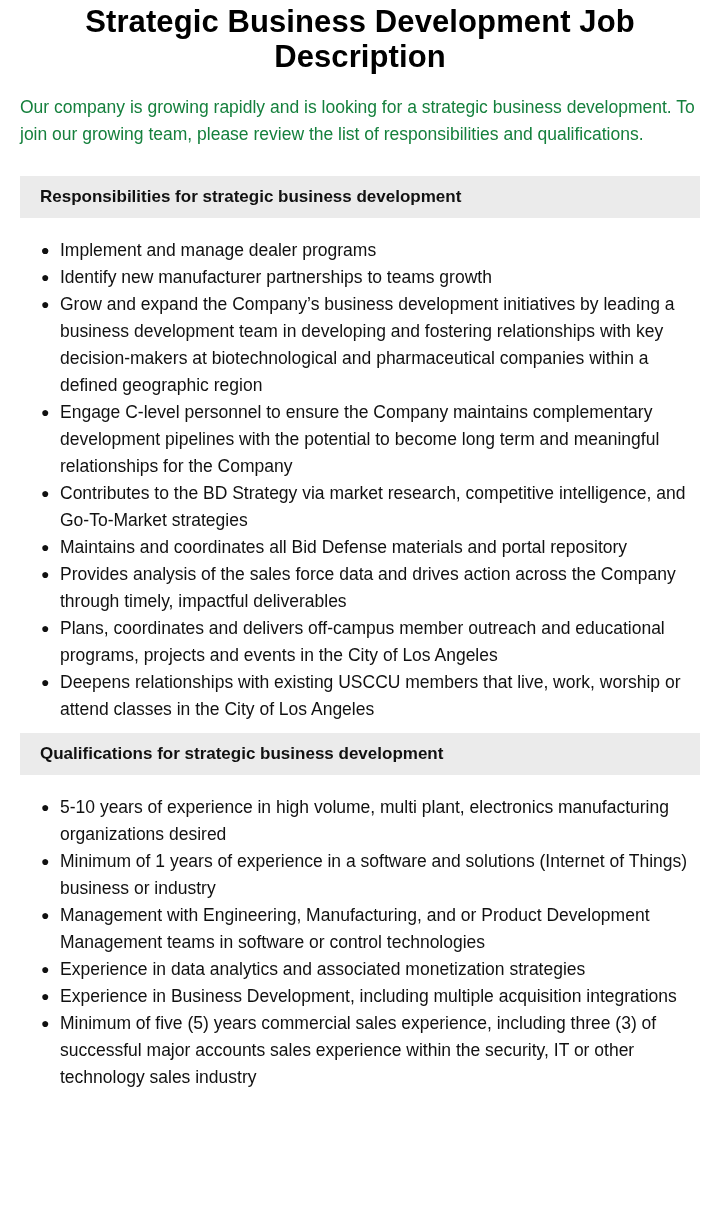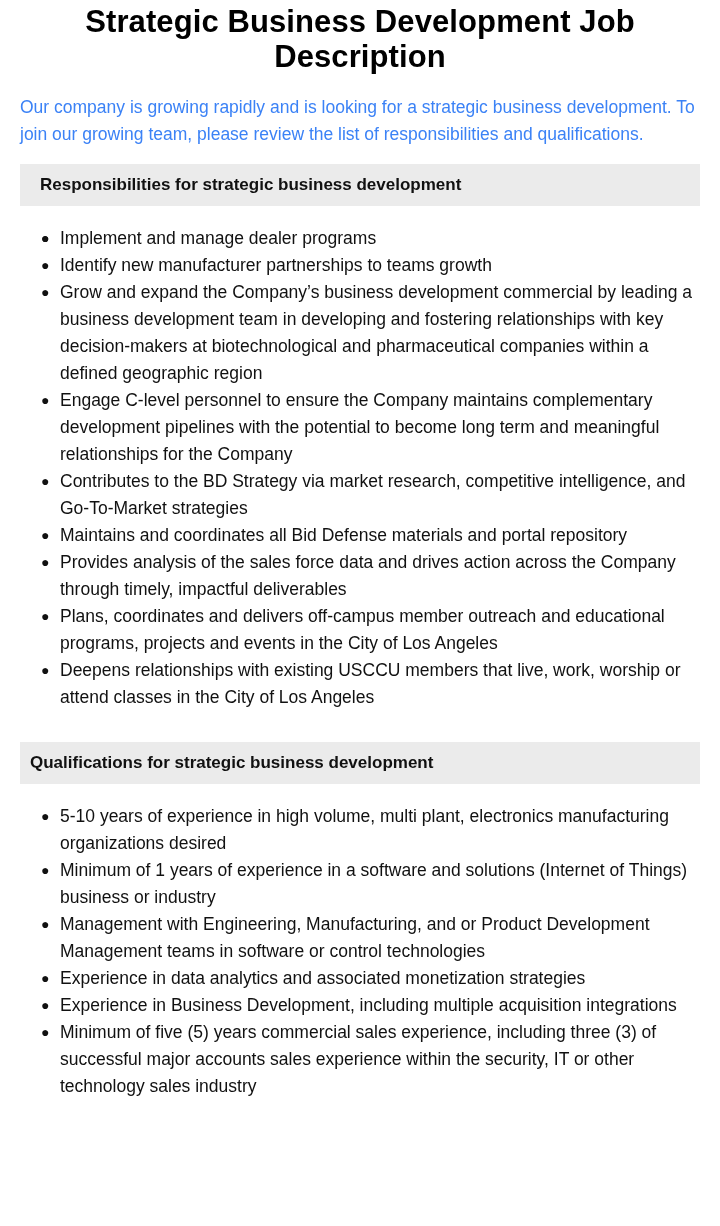--- a/index.html
+++ b/index.html
@@ -18,24 +18,24 @@
     font-size: 31px;
     line-height: 35px;
     font-weight: 700;
     color: #000000;
     letter-spacing: 0.1px;
   }
   p.intro {
     margin: 20px 0 0 0;
     font-size: 17.5px;
     line-height: 27px;
-    color: #3b82f6;
+    color: #15803d;
   }
   .section-header {
-    margin-top: 16px;
+    margin-top: 28px;
     background: #ebebeb;
     height: 42px;
     display: flex;
     align-items: center;
     padding-left: 20px;
     box-sizing: border-box;
   }
   .section-header h2 {
     margin: 0;
     font-size: 17px;
@@ -53,37 +53,37 @@
     line-height: 27px;
     color: #111111;
   }
   ul.items li .bullet {
     position: absolute;
     left: -19px;
     top: 0;
     font-size: 14px;
     line-height: 27px;
   }
-  #qual-header { margin-top: 31px; padding-left: 10px; }
+  #qual-header { margin-top: 10px; }
 </style>
 </head>
 <body>
 
 <div class="page">
   <h1 class="title">Strategic Business Development Job Description</h1>
   <p class="intro">Our company is growing rapidly and is looking for a strategic business development. To join our growing team, please review the list of responsibilities and qualifications.</p>
 
   <div class="section-header">
     <h2>Responsibilities for strategic business development</h2>
   </div>
   <ul class="items">
     <li><span class="bullet">●</span></li>
     <li><span class="bullet">●</span><span>Implement and manage dealer programs</span></li>
     <li><span class="bullet">●</span><span>Identify new manufacturer partnerships to teams growth</span></li>
-    <li><span class="bullet">●</span><span>Grow and expand the Company’s business development commercial by leading a business development team in developing and fostering relationships with key decision-makers at biotechnological and pharmaceutical companies within a defined geographic region</span></li>
+    <li><span class="bullet">●</span><span>Grow and expand the Company’s business development initiatives by leading a business development team in developing and fostering relationships with key decision-makers at biotechnological and pharmaceutical companies within a defined geographic region</span></li>
     <li><span class="bullet">●</span><span>Engage C-level personnel to ensure the Company maintains complementary development pipelines with the potential to become long term and meaningful relationships for the Company</span></li>
     <li><span class="bullet">●</span><span>Contributes to the BD Strategy via market research, competitive intelligence, and Go-To-Market strategies</span></li>
     <li><span class="bullet">●</span><span>Maintains and coordinates all Bid Defense materials and portal repository</span></li>
     <li><span class="bullet">●</span><span>Provides analysis of the sales force data and drives action across the Company through timely, impactful deliverables</span></li>
     <li><span class="bullet">●</span><span>Plans, coordinates and delivers off-campus member outreach and educational programs, projects and events in the City of Los Angeles</span></li>
     <li><span class="bullet">●</span><span>Deepens relationships with existing USCCU members that live, work, worship or attend classes in the City of Los Angeles</span></li>
   </ul>
 
   <div class="section-header" id="qual-header">
     <h2>Qualifications for strategic business development</h2>

